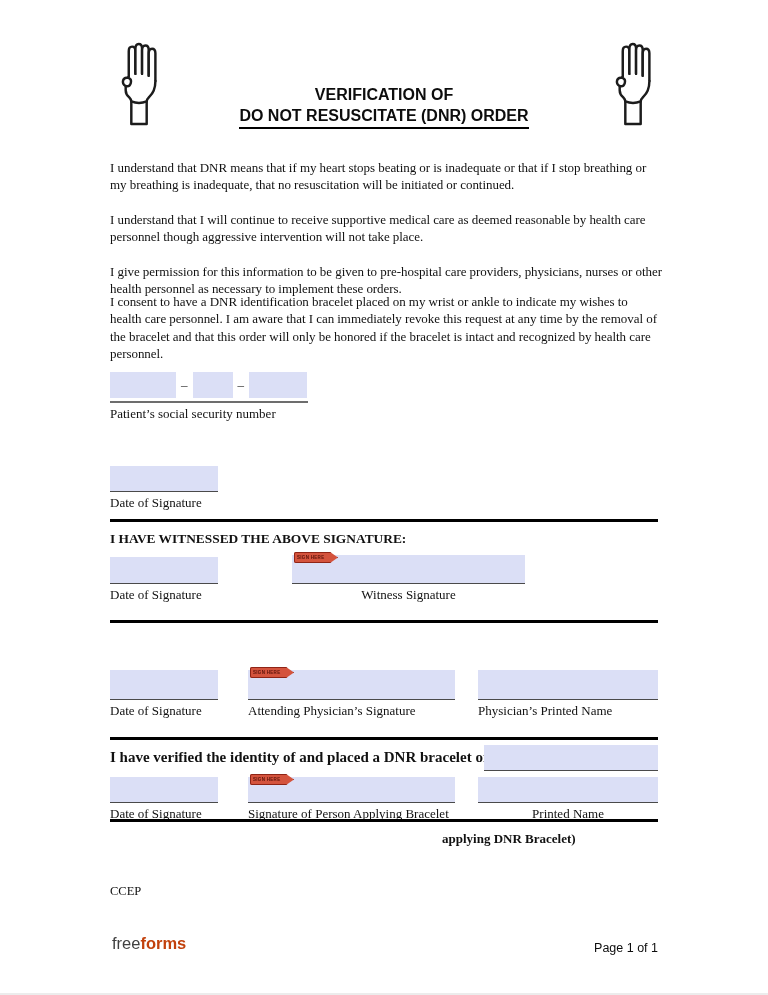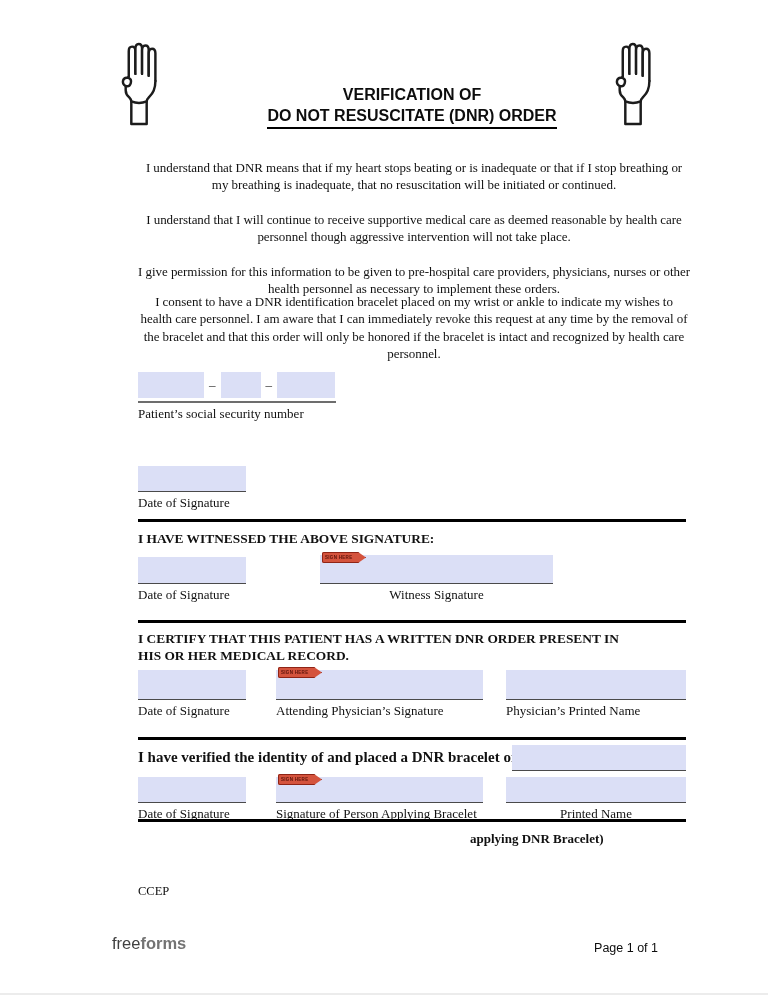--- a/index.html
+++ b/index.html
@@ -2,33 +2,33 @@
 <html><head>
 <meta charset="utf-8">
 <style>
   * { box-sizing: border-box; }
   html,body { margin:0; padding:0; background:#fff; }
   .page {
     position:relative; width:768px; height:995px; background:#ffffff;
     font-family:"Liberation Serif", serif; color:#111;
     overflow:hidden; border-bottom:2px solid #ececec;
   }
-  .content { position:absolute; left:110px; top:0; width:548px; height:815px;margin-left:28px; }
+  .content { position:absolute; left:110px; top:0; width:548px; height:815px; }
 
   .hand { position:absolute; width:50px; height:84px; }
   .hand-left  { left:114px; top:42px; }
   .hand-right { left:608px; top:42px; }
 
   .title { position:absolute; top:84px; left:0; width:548px; text-align:center;
            font-family:"Liberation Sans", sans-serif; font-weight:bold;
            font-size:16px; line-height:21px; color:#0d0d0d; }
   .title .u { display:inline-block; border-bottom:2.5px solid #000; padding-bottom:1px; }
 
   .para { position:absolute; left:0; width:552px; font-size:13px; line-height:17.4px;
-          letter-spacing:-0.05px;text-align:center; }
+          letter-spacing:-0.05px; }
   .p1 { top:146px; } .p2 { top:198px; } .p3 { top:250px; } .p4 { top:280px; }
 
   .field {
     display:block; background:#dbdff6; border:none; border-bottom:1.6px solid #4a4a4a;
     font-family:"Liberation Serif", serif; font-size:13px; color:#111; padding:0 4px;
     outline:none;
   }
 
   .marker { position:absolute; top:-3px; left:2px; width:44px; height:11px;
             background:#d4533d; border-radius:2px 0 0 2px;
@@ -79,21 +79,21 @@
   .bracelet-row .field { height:26px; width:100%; }
 
   .notes { position:absolute; top:831px; left:0; width:548px; font-weight:bold;
            font-size:13px; line-height:16.2px; }
   .notes .indent { margin-left:332px; }
   .ccep { position:absolute; top:884px; left:0; font-size:12.5px; font-weight:normal; }
 
   .footer-logo { position:absolute; left:112px; top:934px;
                  font-family:"Liberation Sans", sans-serif; font-size:16.5px; }
   .footer-logo .free  { color:#404040; font-weight:500; }
-  .footer-logo .forms { color:#737373; font-weight:bold; }
+  .footer-logo .forms { color:#c2410c; font-weight:bold; }
   .page-num { position:absolute; right:110px; top:941px;
               font-family:"Liberation Sans", sans-serif; font-size:12.5px; color:#0d0d0d; }
 </style>
 </head>
 <body>
 
 <div class="page">
 
   <svg class="hand hand-left" viewBox="0 0 46 82">
     <g fill="#fff" stroke="#1c1c1c" stroke-width="2.4" stroke-linejoin="round" stroke-linecap="round">
@@ -161,24 +161,20 @@
         <div style="position:relative;">
           <div class="marker">SIGN HERE</div>
           <input class="field" type="text" value="" style="">
         </div>
         <div class="lbl ctr">Witness Signature</div>
       </div>
     </div>
 
     <hr class="rule rule2">
 
-    <div class="sec-head phys-head">
-      <div>I CERTIFY THAT THIS PATIENT HAS A WRITTEN DNR ORDER PRESENT IN</div>
-      <div>HIS OR HER MEDICAL RECORD.</div>
-    </div>
     <div class="row phys-row">
       <div class="abs c1">
         <input class="field" type="text" value="" style="">
         <div class="lbl">Date of Signature</div>
       </div>
       <div class="abs c2">
         <div style="position:relative;">
           <div class="marker">SIGN HERE</div>
           <input class="field" type="text" value="" style="">
         </div>

